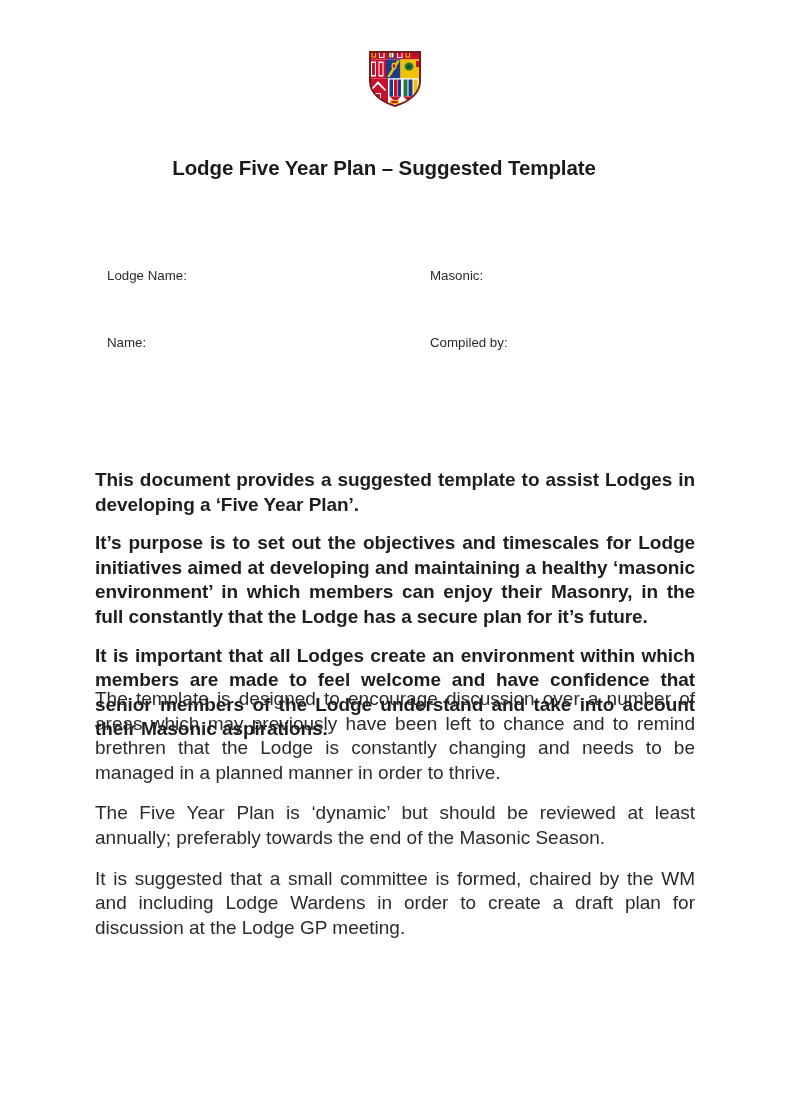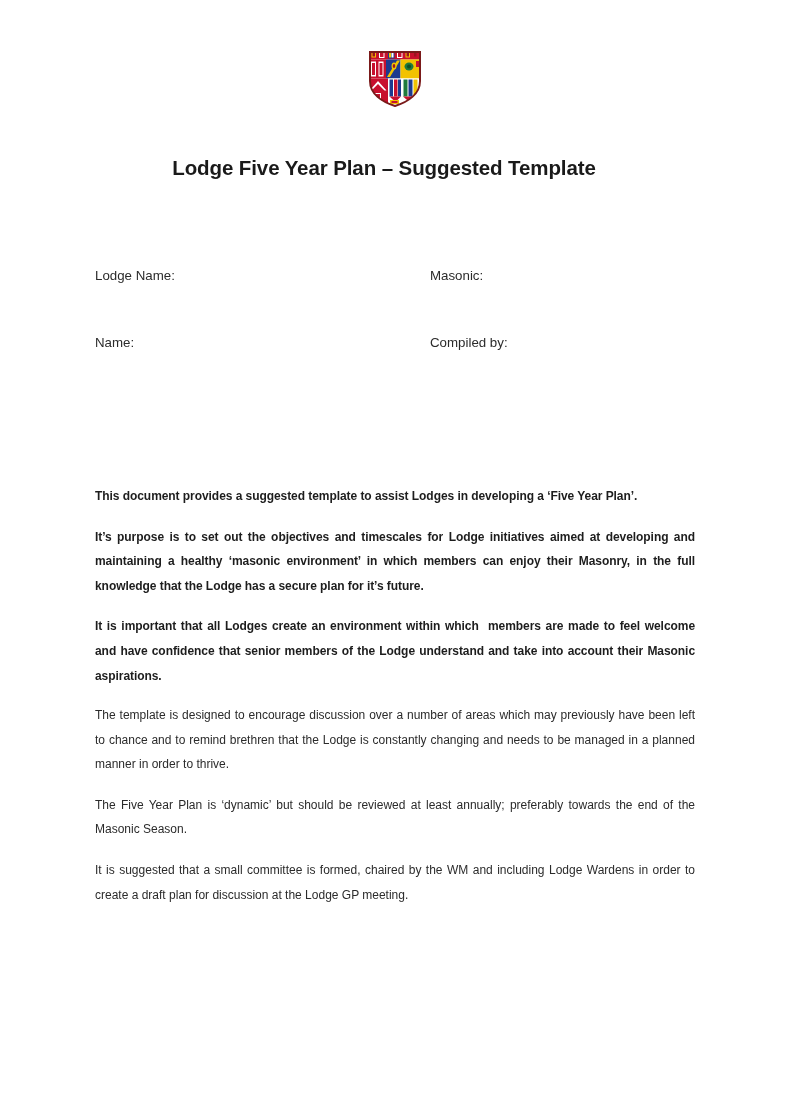--- a/index.html
+++ b/index.html
@@ -62,25 +62,25 @@
     height: 22px;
     font-size: 13.3px;
     color: #2b2b2b;
   }
   .form-row.row-1 { top: 0; }
   .form-row.row-2 { top: 45px; }
   .field-label {
     position: absolute;
     white-space: pre;
   }
-  .field-label.col-a { left: 0; }
+  .field-label.col-a { left: 12px; }
   .field-label.col-b { left: 335px; }
   .para {
-    margin: 16px 0 14px 0;
-    font-size: 12px;
+    margin: 0 0 14px 0;
+    font-size: 19px;
     line-height: 24.6px;
     text-align: justify;
     color: #2b2b2b;
     white-space: pre-wrap;
   }
   .para.bold {
     font-weight: bold;
     color: #1d1d1d;
     letter-spacing: -0.06px;
   }
@@ -177,21 +177,21 @@
 
     <div class="form-row row-2">
       <span class="field-label col-a">Name:</span>
       <span class="field-label col-b">Compiled by:</span>
     </div>
 
   </div>
 
   <div class="block-bold">
     <p class="para bold">This document provides a suggested template to assist Lodges in developing a ‘Five Year Plan’.</p>
-    <p class="para bold">It’s purpose is to set out the objectives and timescales for Lodge initiatives aimed at developing and maintaining a healthy ‘masonic environment’ in which members can enjoy their Masonry, in the full knowledge that the Lodge has a secure plan for it’s future.</p>
+    <p class="para bold">It’s purpose is to set out the objectives and timescales for Lodge initiatives aimed at developing and maintaining a healthy ‘masonic environment’ in which members can enjoy their Masonry, in the full constantly that the Lodge has a secure plan for it’s future.</p>
     <p class="para bold last">It is important that all Lodges create an environment within which  members are made to feel welcome and have confidence that senior members of the Lodge understand and take into account their Masonic aspirations.</p>
   </div>
 
   <div class="block-plain">
     <p class="para">The template is designed to encourage discussion over a number of areas which may previously have been left to chance and to remind brethren that the Lodge is constantly changing and needs to be managed in a planned manner in order to thrive.</p>
     <p class="para last">The Five Year Plan is ‘dynamic’ but should be reviewed at least annually; preferably towards the end of the Masonic Season.</p>
     <p class="para">It is suggested that a small committee is formed, chaired by the WM and including Lodge Wardens in order to create a draft plan for discussion at the Lodge GP meeting.</p>
   </div>
 
 </div>

